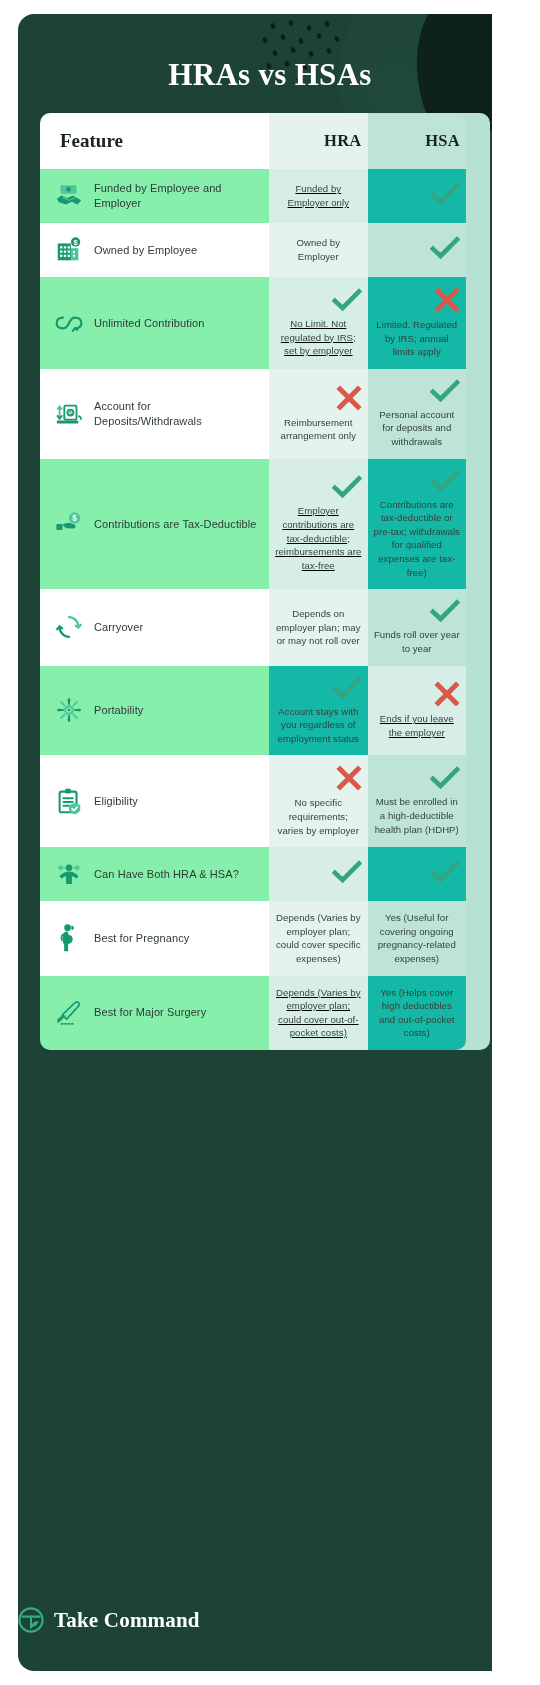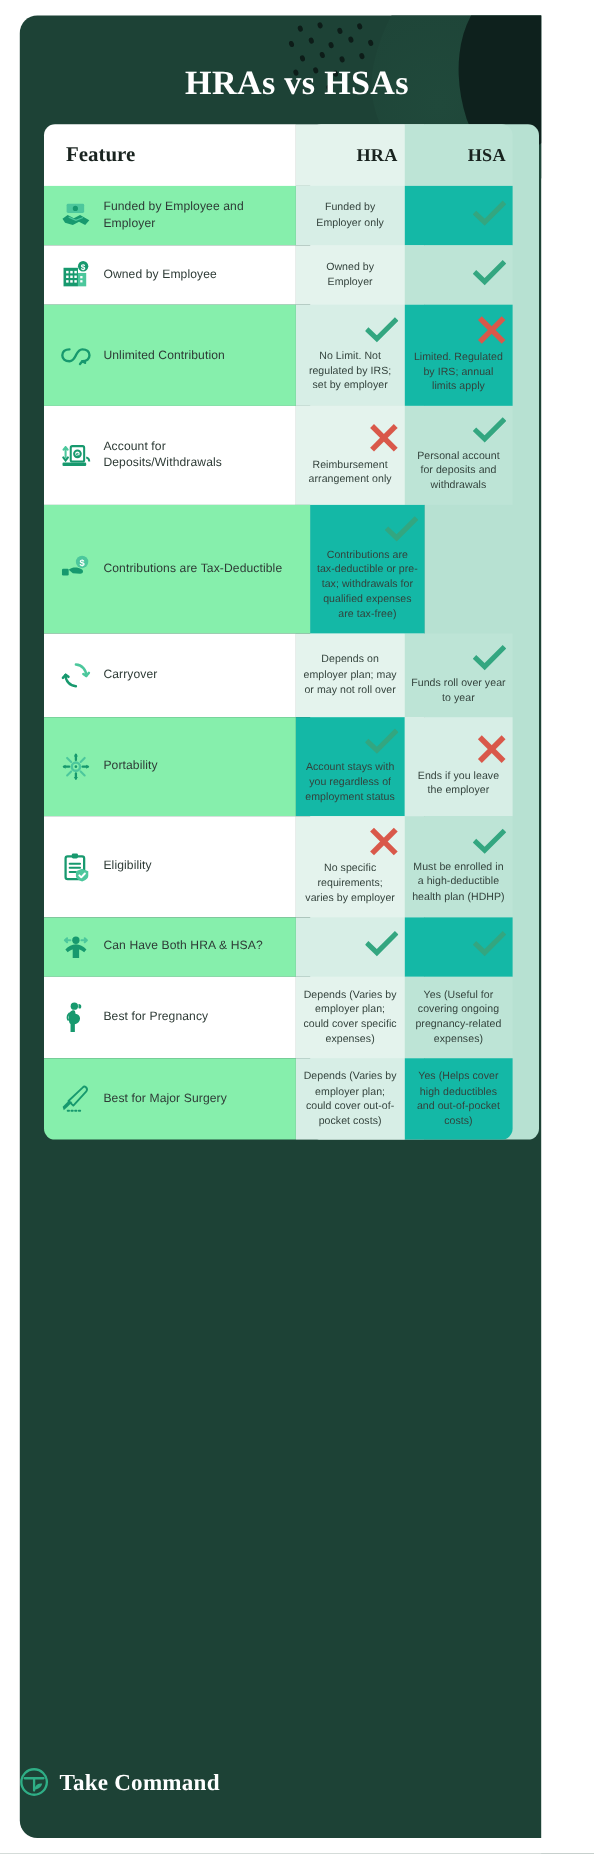--- a/index.html
+++ b/index.html
@@ -91,21 +91,21 @@
     justify-content: center;
     text-align: center;
   }
   .row .cell.hra { background: #dff1ea; }
   .row .cell.hsa { background: #b7e1d2; }
 
   .row.white .feature { background: #ffffff; }
   .row.grey  .feature { background: #86efac; }
   .row.white .cell.hra { background: #e4f3ed; }
   .row.white .cell.hsa { background: #bde4d6; }
-  .row.grey  .cell.hra { background: #d7eee6; }
+  .row.grey  .cell.hra { background: #d7eee6; text-decoration: underline; }
   .row.grey  .cell.hsa { background: #14b8a6; }
 
   .row.header .feature {
     background: #ffffff;
     border-radius: 10px 0 0 0;
     height: 56px;
     padding-left: 20px;
   }
   .row.header .cell { height: 56px; }
   .row.header .cell.hra { background: #e4f3ed; border-radius: 0; }
@@ -332,20 +332,28 @@
               <span class="icon">
                 <svg viewBox="0 0 32 32" width="30" height="30">
      <circle cx="22" cy="9.5" r="6" fill="#4cc79c"></circle>
      <text x="22" y="13" font-size="9" font-family="Liberation Sans, sans-serif" fill="#fff" text-anchor="middle" font-weight="bold">$</text>
      <path d="M9 17 C13 14 18 14.5 21.5 16.5 C24 18 23 21 20 20.8 L13 20.5" fill="#17996e"></path>
      <rect x="2.5" y="16" width="6.5" height="6.5" rx="1.2" fill="#17996e"></rect>
    </svg>
               </span>
               <span class="feat-label">Contributions are Tax-Deductible</span>
             </div>
+            <div class="cell hra">
+              <span class="mark">
+                <svg width="30" height="24" viewBox="0 0 30 24">
+                  <path d="M3 12.8 L10.6 20 L27 3.6" fill="none" stroke="#33a680" stroke-width="4.6" stroke-linecap="square" stroke-linejoin="miter"></path>
+                </svg>
+              </span>
+              <span class="cell-text">Employer contributions are tax-deductible; reimbursements are tax-free</span>
+            </div>
             <div class="cell hsa">
               <span class="mark">
                 <svg width="30" height="24" viewBox="0 0 30 24">
                   <path d="M3 12.8 L10.6 20 L27 3.6" fill="none" stroke="#33a680" stroke-width="4.6" stroke-linecap="square" stroke-linejoin="miter"></path>
                 </svg>
               </span>
               <span class="cell-text">Contributions are tax-deductible or pre-tax; withdrawals for qualified expenses are tax-free)</span>
             </div>
           </div>
           <div class="row white">

